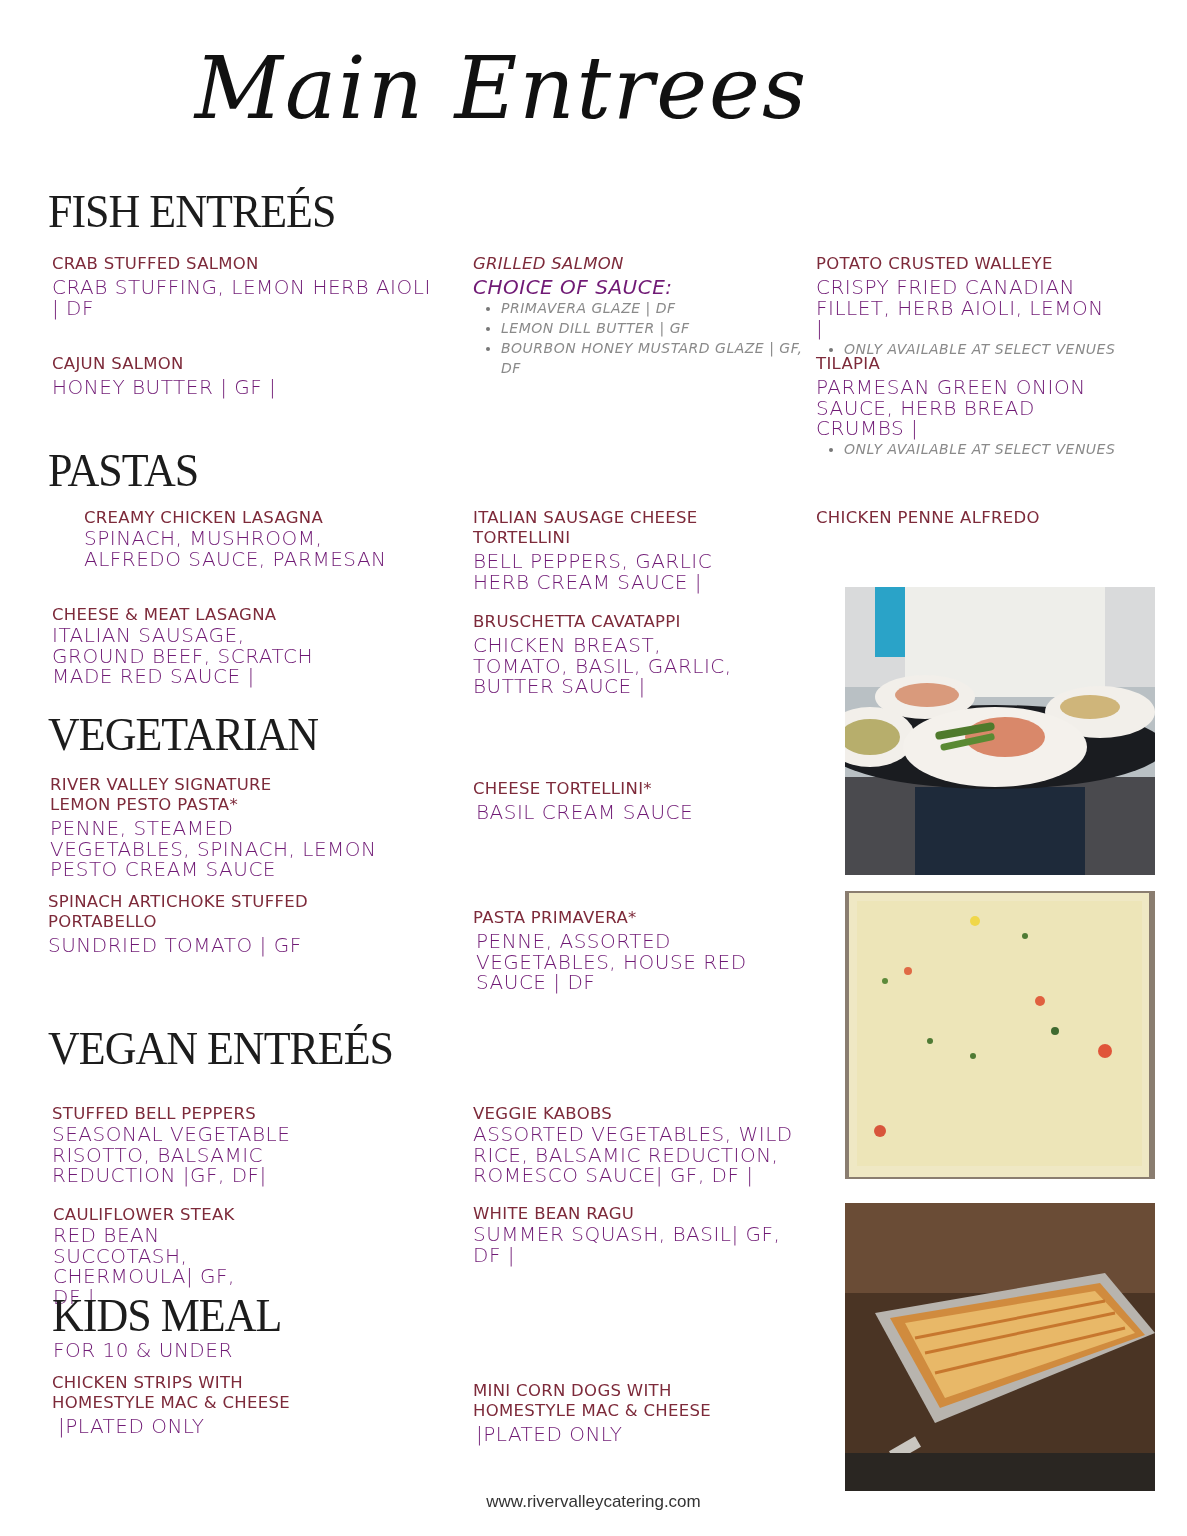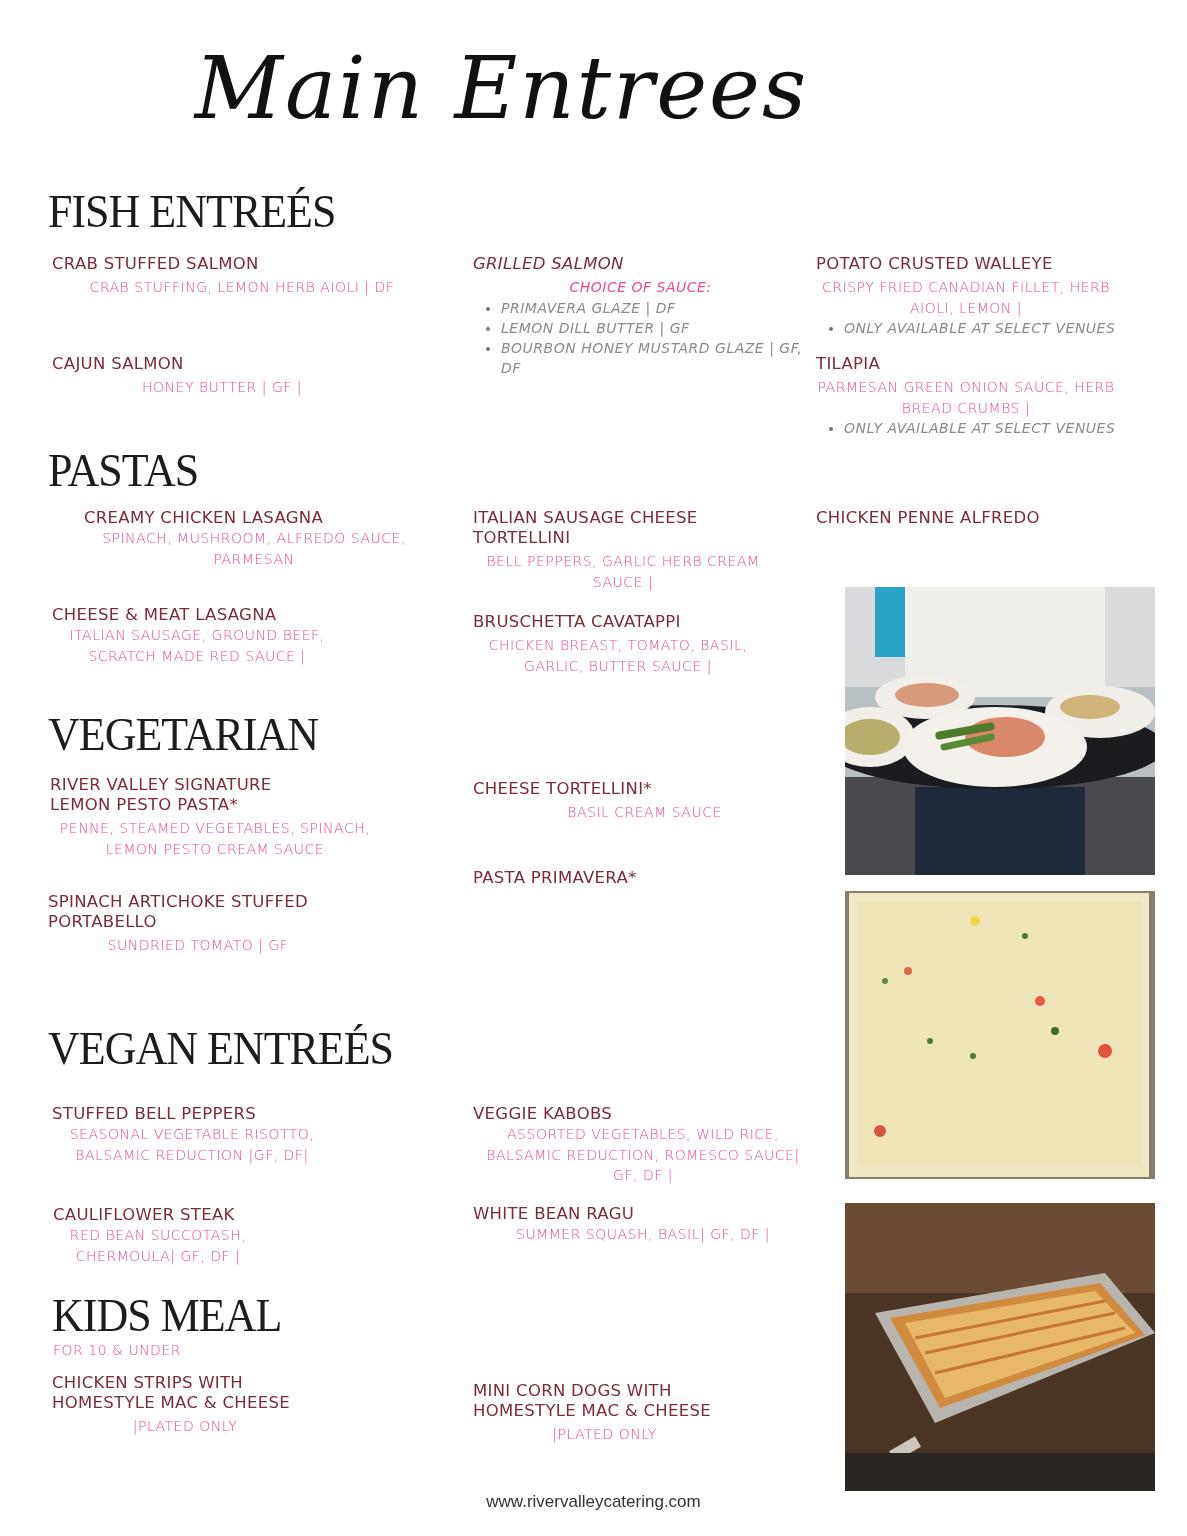--- a/index.html
+++ b/index.html
@@ -1,21 +1,21 @@
 <!DOCTYPE html>
 <html><head>
 <meta charset="utf-8">
 <style>
   html, body { margin:0; padding:0; background:#ffffff; }
   body { width:1187px; height:1536px; position:relative; overflow:hidden; font-family:"DejaVu Sans", sans-serif; }
   .title { position:absolute; left:0; top:18px; width:1003px; text-align:center; font-family:"DejaVu Serif", serif; font-style:italic; font-size:86px; color:#111; letter-spacing:2px; line-height:140px; }
   .section { position:absolute; font-family:"Liberation Serif", serif; font-size:44px; color:#1c1c1c; letter-spacing:-1px; line-height:48px; transform:scaleY(1.05); }
   .item { position:absolute; width:340px; }
   .name { font-family:"DejaVu Sans", sans-serif; font-size:16.5px; color:#7d2a3a; line-height:20px; letter-spacing:0.3px; }
-  .desc { font-family:"DejaVu Sans", sans-serif; font-size:14px; color:#ec4899; line-height:20.5px; letter-spacing:0.5px; font-weight:300; margin-top:3px;text-align:center; }
+  .desc { font-family:"DejaVu Sans", sans-serif; font-size:20px; color:#701a75; line-height:20.5px; letter-spacing:0.5px; font-weight:300; margin-top:3px; }
   ul { margin:0; padding:0 0 0 28px; list-style:disc; }
   ul li { font-size:14px; color:#8a8a8a; line-height:20px; letter-spacing:0.5px; }
   ul li::marker { color:#777; }
   .ital { font-style:italic; }
   .photo { position:absolute; left:845px; width:310px; }
   .footer { position:absolute; left:0; top:1492px; width:1187px; text-align:center; font-family:"Liberation Sans", sans-serif; font-size:17px; color:#333; }
 </style>
 </head>
 <body>
 
@@ -84,22 +84,23 @@
   <div class="desc">PENNE, STEAMED VEGETABLES, SPINACH, LEMON PESTO CREAM SAUCE</div>
 </div>
 <div class="item" style="left:48px;top:892px;width:300px;">
   <div class="name">SPINACH ARTICHOKE STUFFED PORTABELLO</div>
   <div class="desc">SUNDRIED TOMATO | GF</div>
 </div>
 <div class="item" style="left:473px;top:779px;">
   <div class="name">CHEESE TORTELLINI*</div>
   <div class="desc" style="margin-left:3px">BASIL CREAM SAUCE</div>
 </div>
-<div class="item" style="left:473px;top:868px;width:280px;">
+<div class="item" style="left:473px;top:908px;width:280px;">
   <div class="name">PASTA PRIMAVERA*</div>
+  <div class="desc" style="margin-left:3px">PENNE, ASSORTED VEGETABLES, HOUSE RED SAUCE | DF</div>
 </div>
 
 <div class="section" style="left:48px;top:1025px;">VEGAN ENTREÉS</div>
 
 <div class="item" style="left:52px;top:1104px;width:280px;">
   <div class="name">STUFFED BELL PEPPERS</div>
   <div class="desc" style="margin-top:0">SEASONAL VEGETABLE RISOTTO, BALSAMIC REDUCTION |GF, DF|</div>
 </div>
 <div class="item" style="left:53px;top:1205px;width:210px;">
   <div class="name">CAULIFLOWER STEAK</div>

